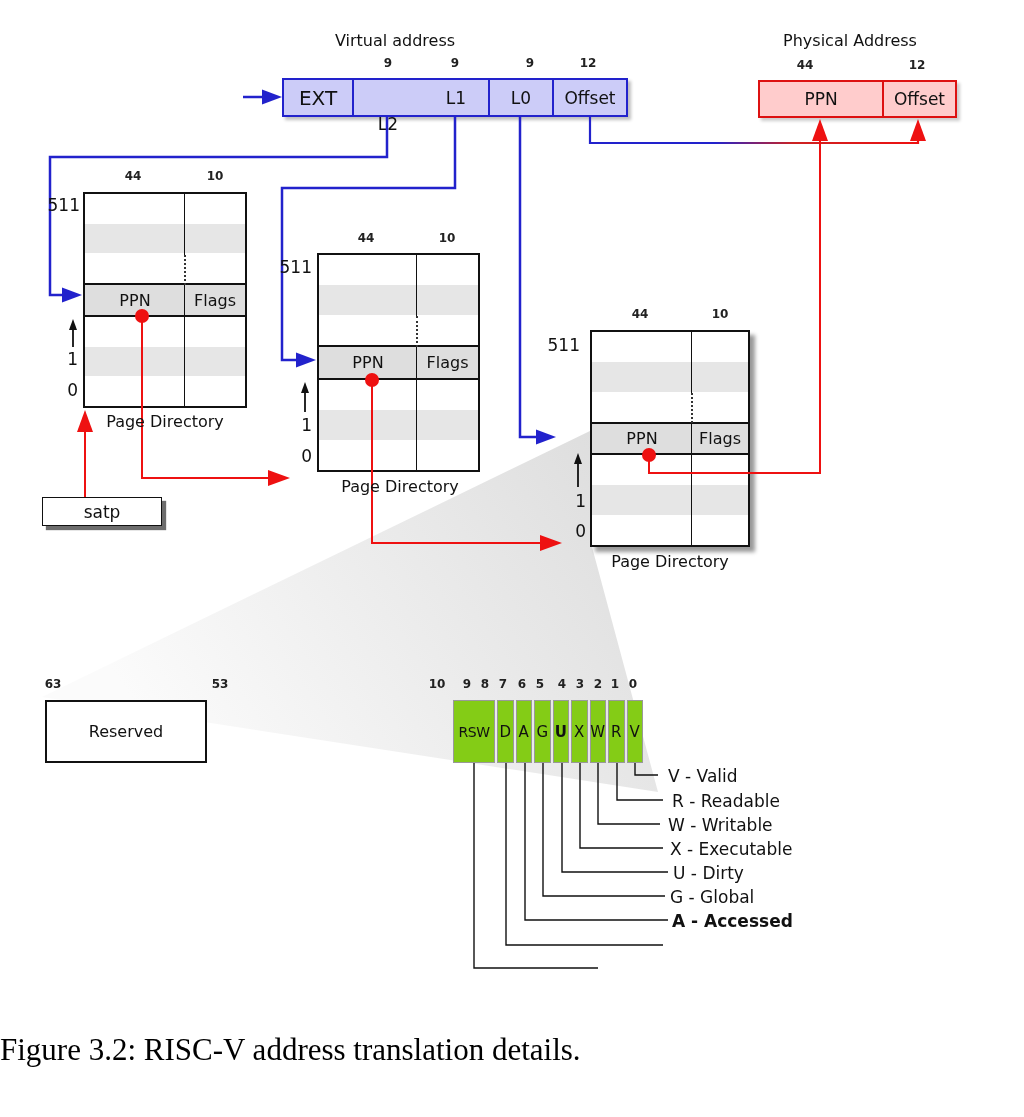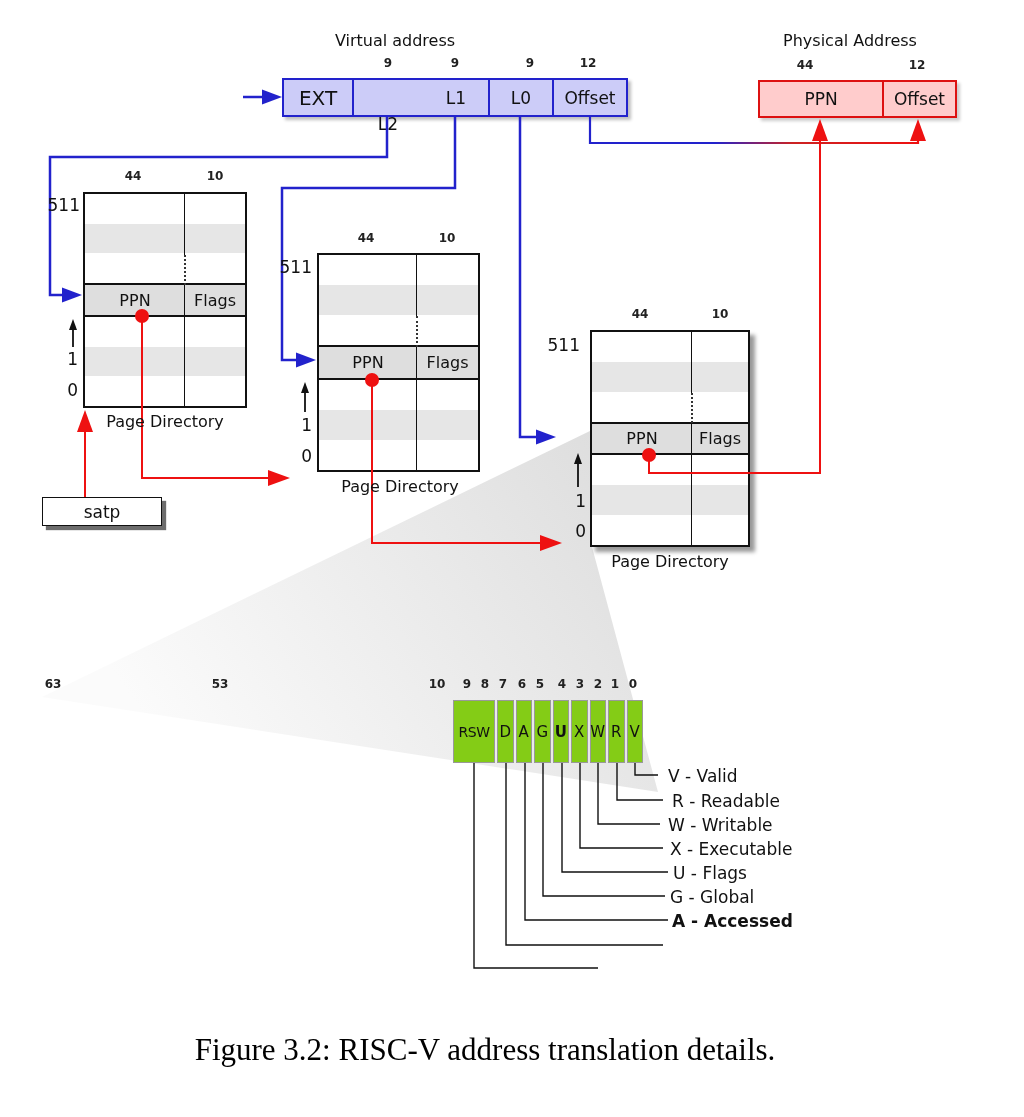--- a/index.html
+++ b/index.html
@@ -38,21 +38,21 @@
   .satp-box{position:absolute;z-index:1;box-sizing:border-box;border:1.5px solid #111;background:#fff;
             display:flex;align-items:center;justify-content:center;font-size:17px;
             box-shadow:4px 4px 1px rgba(60,60,60,.75);}
   
   .pte-big{position:absolute;z-index:1;box-sizing:border-box;border:2px solid #111;background:#fff;
            display:flex;align-items:center;justify-content:center;font-size:16px;}
   .pte-small{position:absolute;z-index:1;box-sizing:border-box;border:1.5px solid #999;background:#84cc16;
              display:flex;align-items:center;justify-content:center;font-size:15px;}
   .legend-item{position:absolute;z-index:4;font-size:17px;white-space:nowrap;}
   .bold{font-weight:bold;}
-  .figcap{position:absolute;z-index:4;left:0;width:970px;text-align:center;
+  .figcap{position:absolute;z-index:4;left:0;width:970px;
           font-family:"Liberation Serif","DejaVu Serif",serif;font-size:31px;color:#000;}
 </style>
 </head>
 <body>
 
 <div id="stage">
 
   <svg id="wedge-layer" width="1024" height="1117">
     <defs>
       <linearGradient id="wg" gradientUnits="userSpaceOnUse" x1="600" y1="440" x2="160" y2="740">
@@ -166,35 +166,36 @@
   <div class="lbl bits ctr" style="left:473px;top:678px;width:24px;">8</div>
   <div class="lbl bits ctr" style="left:491px;top:678px;width:24px;">7</div>
   <div class="lbl bits ctr" style="left:510px;top:678px;width:24px;">6</div>
   <div class="lbl bits ctr" style="left:528px;top:678px;width:24px;">5</div>
   <div class="lbl bits ctr" style="left:550px;top:678px;width:24px;">4</div>
   <div class="lbl bits ctr" style="left:568px;top:678px;width:24px;">3</div>
   <div class="lbl bits ctr" style="left:586px;top:678px;width:24px;">2</div>
   <div class="lbl bits ctr" style="left:603px;top:678px;width:24px;">1</div>
   <div class="lbl bits ctr" style="left:621px;top:678px;width:24px;">0</div>
 
+  <div class="pte-big" style="left:45px;top:700px;width:162px;height:63px;">Reserved</div>
   <div class="pte-small" style="left:453px;top:700px;width:42px;height:63px;font-size:14px;letter-spacing:-0.5px;">RSW</div>
   <div class="pte-small" style="left:497px;top:700px;width:16.5px;height:63px;">D</div>
   <div class="pte-small" style="left:515.5px;top:700px;width:16.5px;height:63px;">A</div>
   <div class="pte-small" style="left:534px;top:700px;width:16.5px;height:63px;">G</div>
   <div class="pte-small bold" style="left:552.5px;top:700px;width:16.5px;height:63px;">U</div>
   <div class="pte-small" style="left:571px;top:700px;width:16.5px;height:63px;">X</div>
   <div class="pte-small" style="left:589.5px;top:700px;width:16.5px;height:63px;">W</div>
   <div class="pte-small" style="left:608px;top:700px;width:16.5px;height:63px;">R</div>
   <div class="pte-small" style="left:626.5px;top:700px;width:16.5px;height:63px;">V</div>
 
   <div class="legend-item" style="left:668px;top:766px;">V - Valid</div>
   <div class="legend-item" style="left:672px;top:791px;">R - Readable</div>
   <div class="legend-item" style="left:668px;top:815px;">W - Writable</div>
   <div class="legend-item" style="left:670px;top:839px;">X - Executable</div>
-  <div class="legend-item" style="left:673px;top:863px;">U - Flags</div>
+  <div class="legend-item" style="left:673px;top:863px;">U - Dirty</div>
   <div class="legend-item" style="left:670px;top:887px;">G - Global</div>
   <div class="legend-item bold" style="left:672px;top:911px;">A - Accessed</div>
 
   <div class="figcap" style="top:1032px;">Figure 3.2: RISC-V address translation details.</div>
 
   <svg id="line-layer" width="1024" height="1117">
     <defs>
       <linearGradient id="b2r" gradientUnits="userSpaceOnUse" x1="590" y1="0" x2="918" y2="0">
         <stop offset="0" stop-color="#2222cc"></stop>
         <stop offset="0.38" stop-color="#2222cc"></stop>

